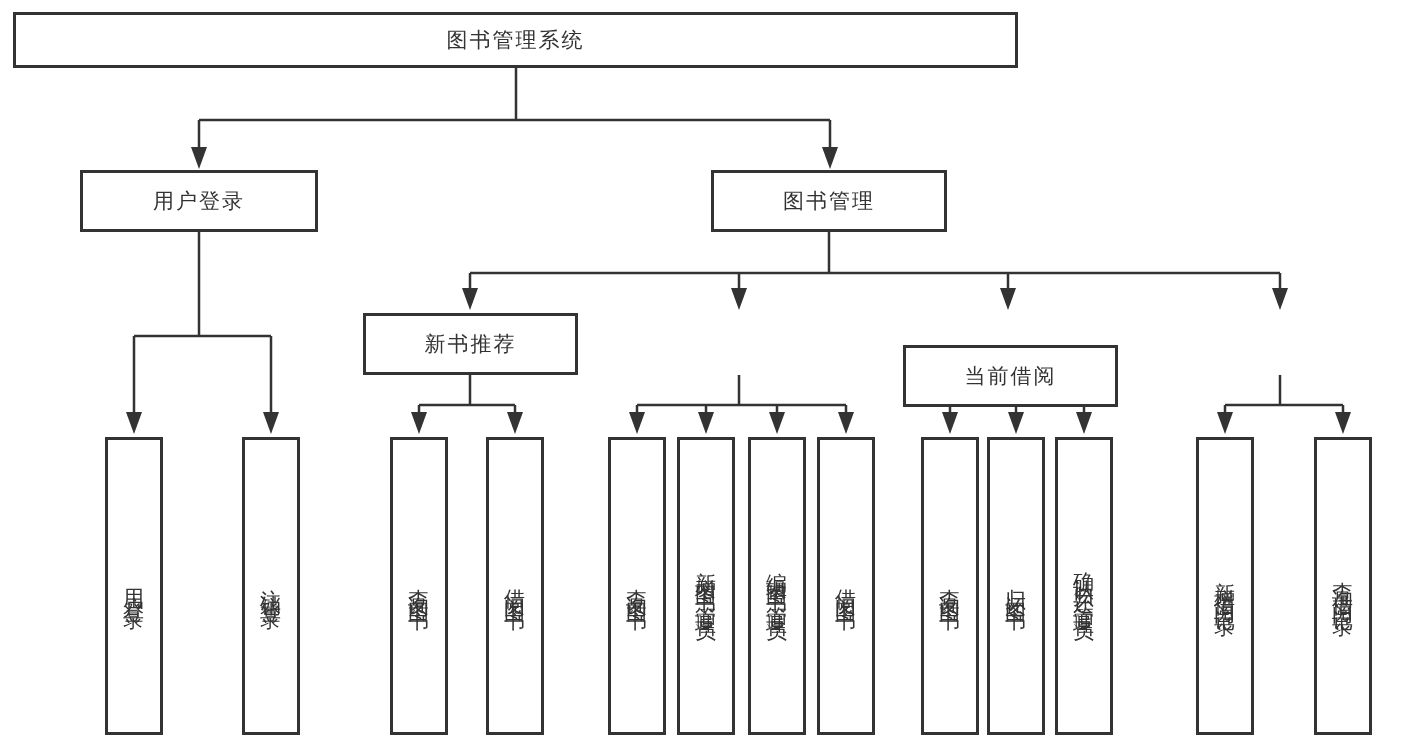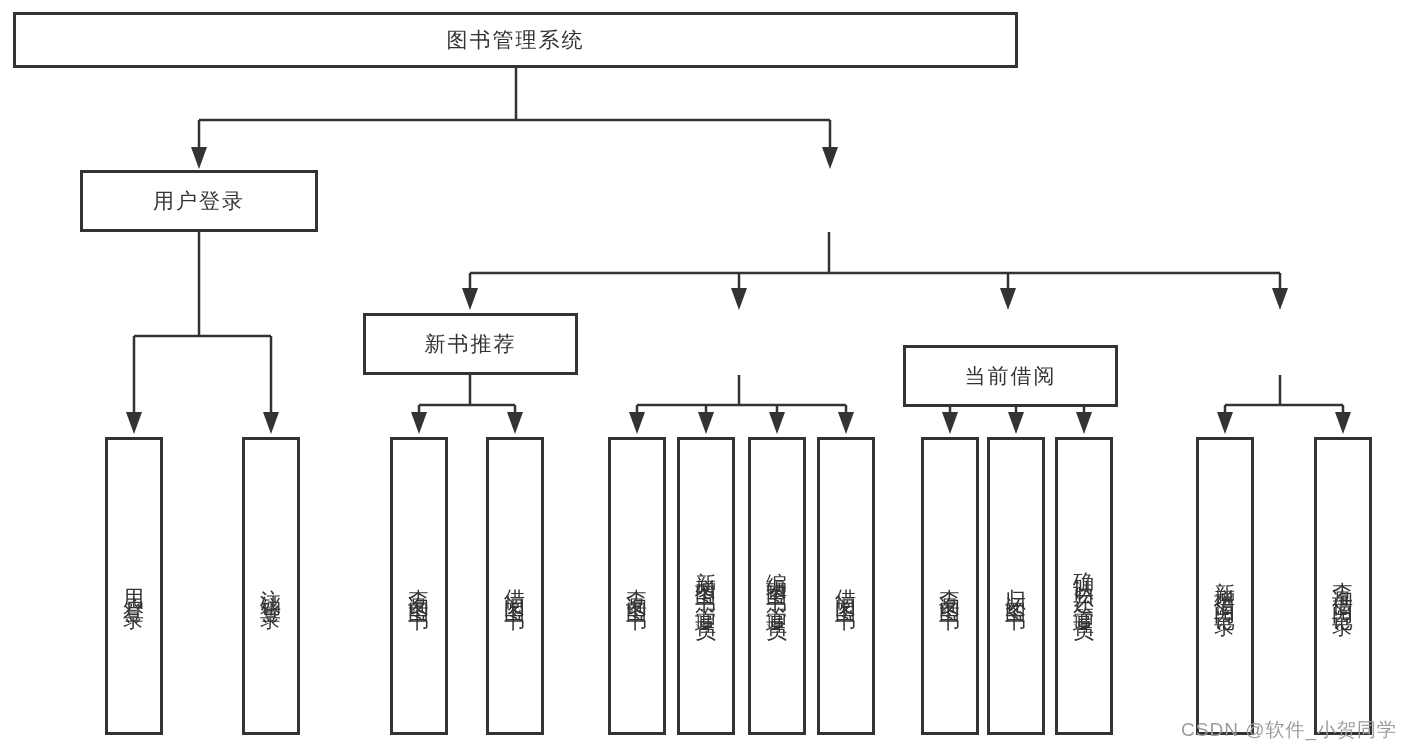--- a/index.html
+++ b/index.html
@@ -93,20 +93,23 @@
     </g>
   </svg>
 
   <div class="box hbox" style="left:13px; top:12px; width:1005px; height:56px;">
     <span>图书管理系统</span>
   </div>
 
   <div class="box hbox" style="left:80px; top:170px; width:238px; height:62px;">
     <span>用户登录</span>
   </div>
+  <div class="box hbox" style="left:711px; top:170px; width:236px; height:62px;">
+    <span>图书管理</span>
+  </div>
 
   <div class="box hbox" style="left:363px; top:313px; width:215px; height:62px;align-items:center;">
     <span>新书推荐</span>
   </div>
   <div class="box hbox" style="left:903px; top:313px; width:215px; height:62px;margin-top:32px;">
     <span>当前借阅</span>
   </div>
 
   <div class="box leaf" style="left:105px; top:437px; width:58px; height:298px;">
     <span>用户登录</span>
@@ -145,15 +148,14 @@
     <span>确认归还（管理员）</span>
   </div>
 
   <div class="box leaf" style="left:1196px; top:437px; width:58px; height:298px;">
     <span>新增借阅记录</span>
   </div>
   <div class="box leaf" style="left:1314px; top:437px; width:58px; height:298px;">
     <span>查询借阅记录</span>
   </div>
 
-  <div id="watermark">CSDN @软件_小贺同学</div>
 
 </div>
 
 </body></html>

